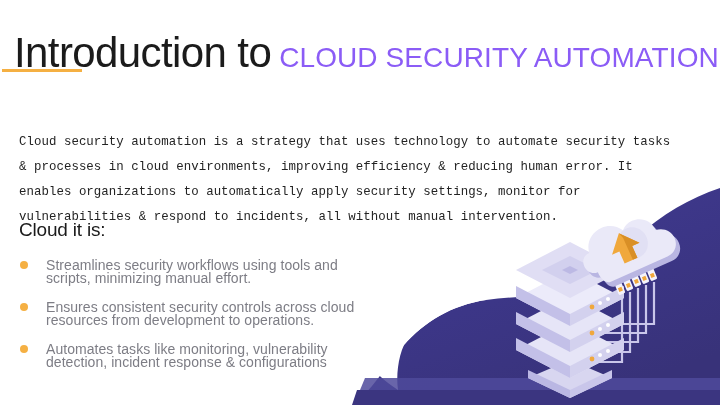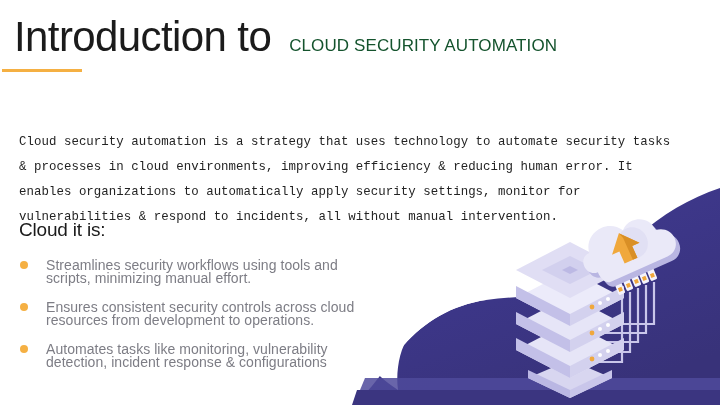--- a/index.html
+++ b/index.html
@@ -35,28 +35,29 @@
     display: flex;
     align-items: baseline;
     white-space: nowrap;
   }
   .title-main {
     font-size: 42px;
     line-height: 46px;
     font-weight: 400;
     letter-spacing: -0.6px;
     color: #1b1b1b;
+    margin-top: 16px;
   }
   .title-accent {
-    font-size: 17px;
+    font-size: 28px;
     line-height: 26px;
     font-weight: 500;
     letter-spacing: 0.1px;
-    color: #14532d;
-    margin-left: 18px;
+    color: #8b5cf6;
+    margin-left: 8px;
   }
   .title-rule {
     position: absolute;
     left: 2px;
     top: 69px;
     width: 80px;
     height: 3px;
     background: #f5b043;
   }
 

